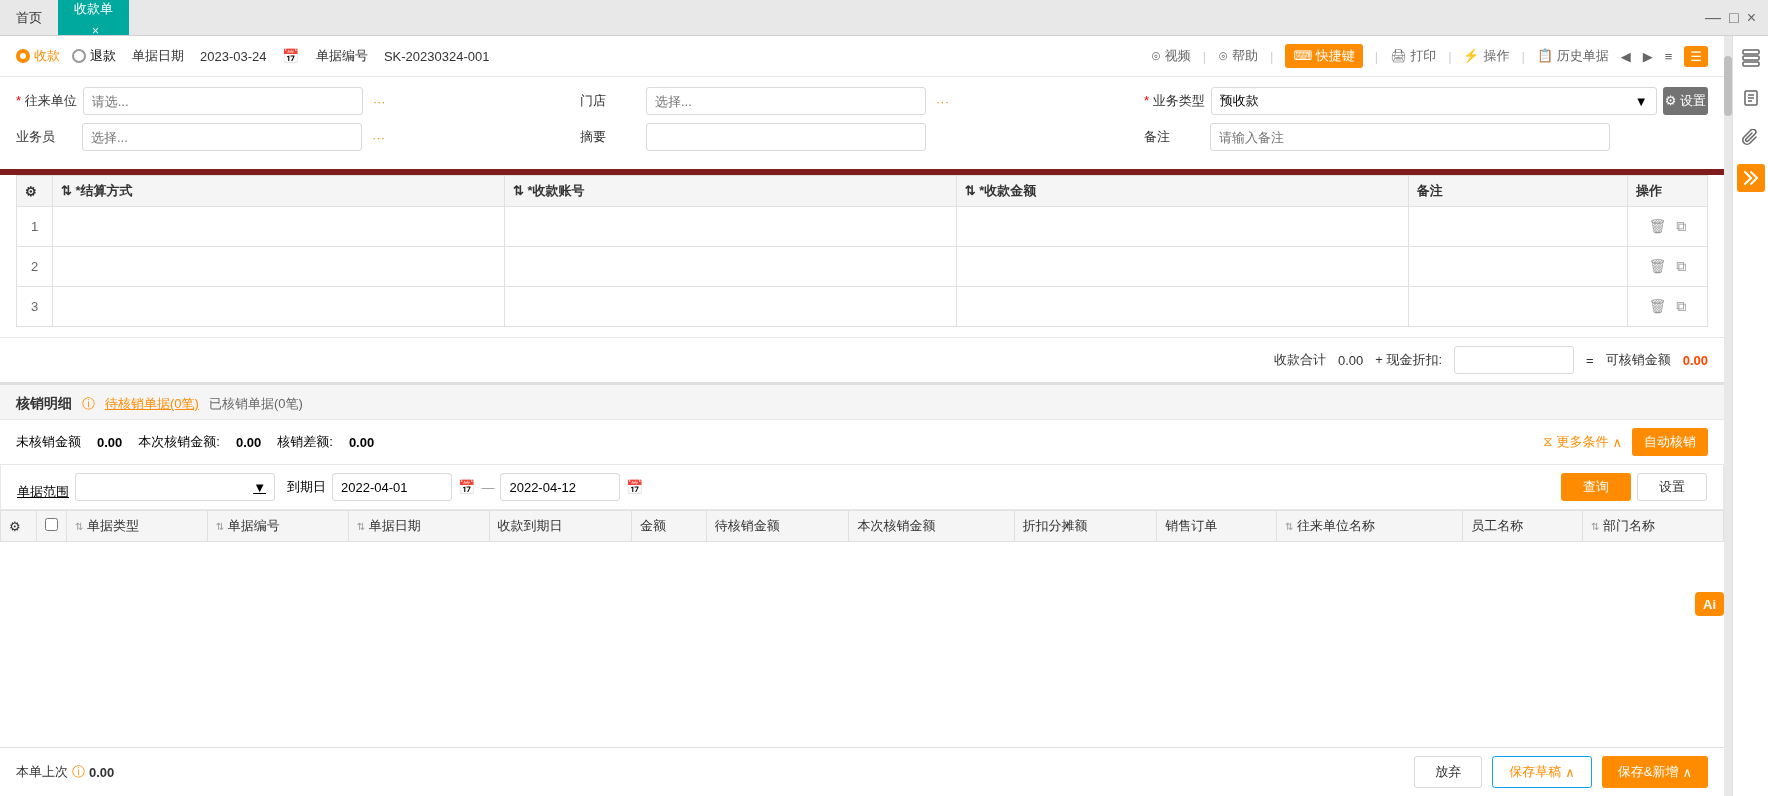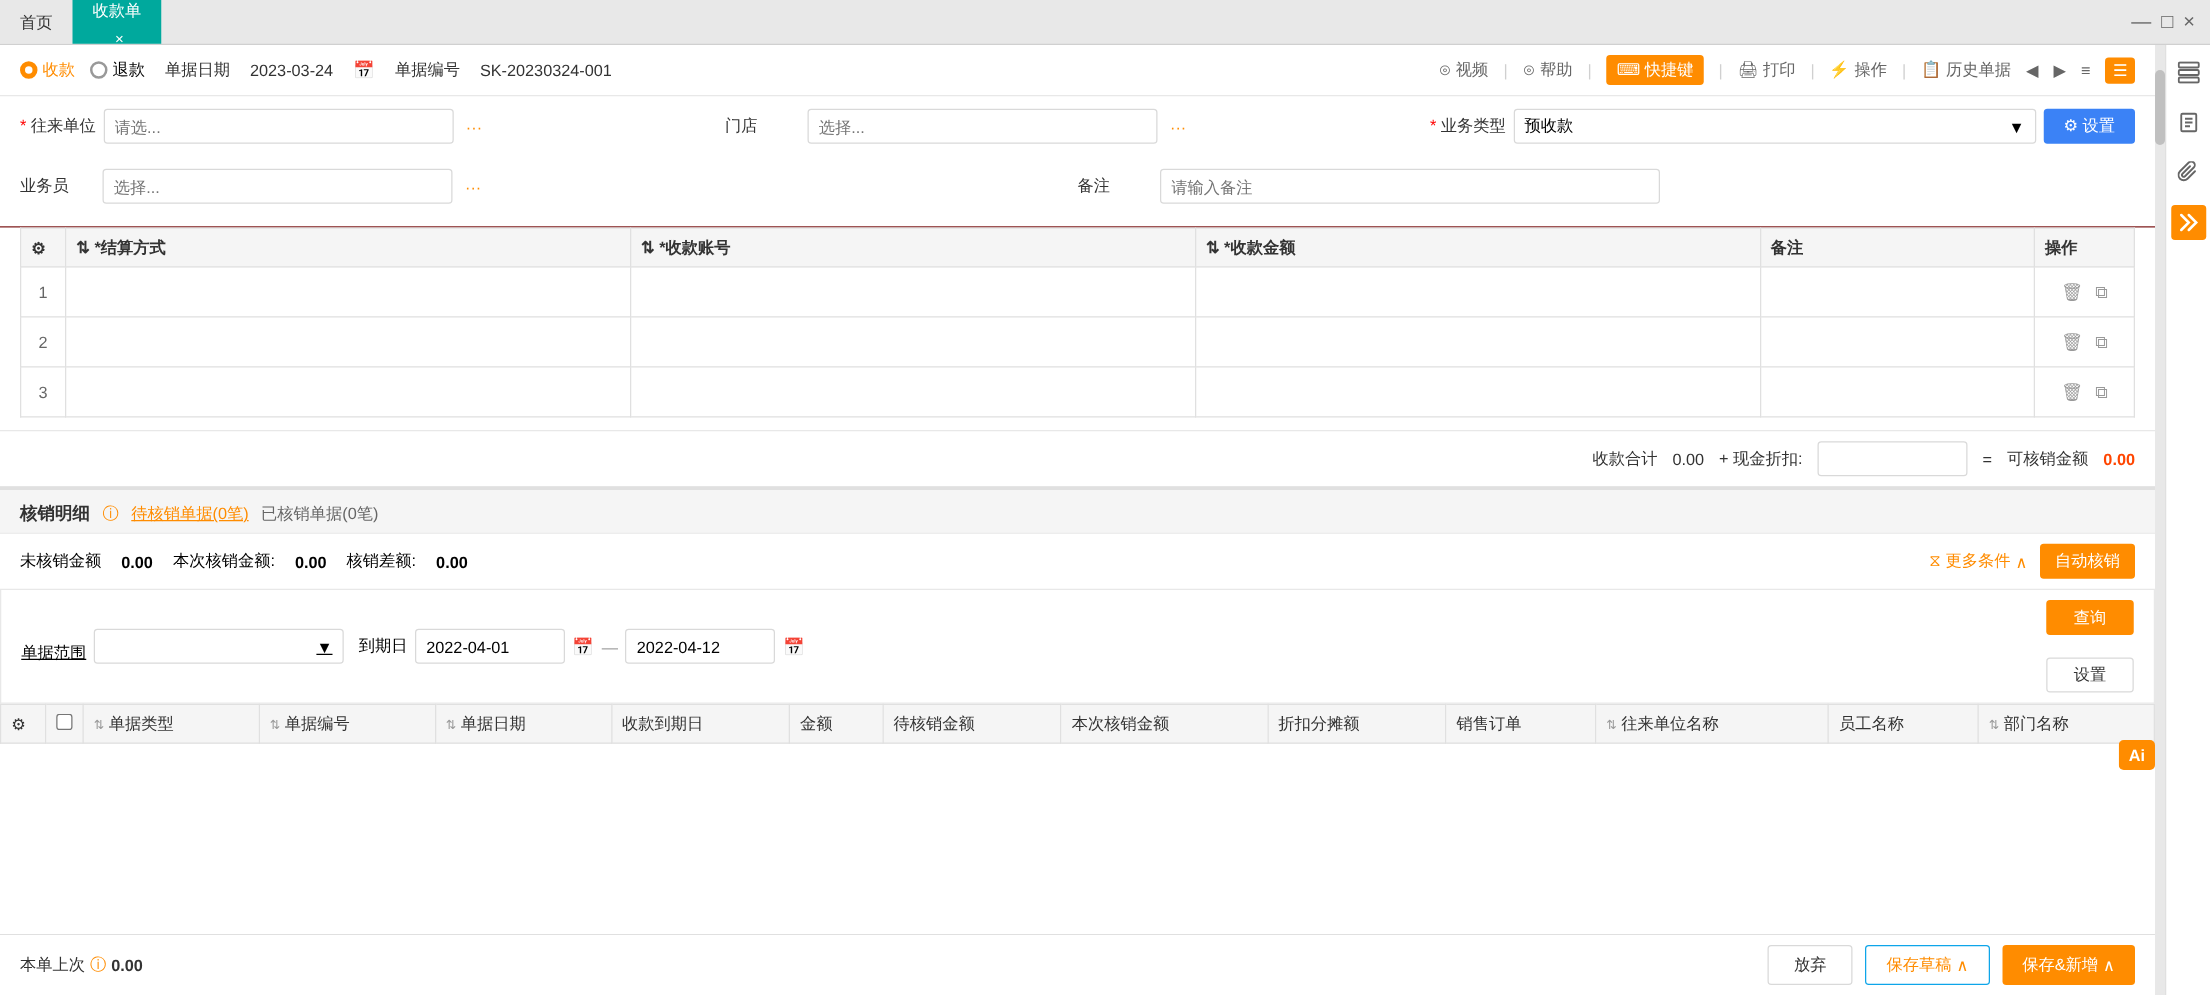--- a/index.html
+++ b/index.html
@@ -25,29 +25,29 @@
     .radio-dot-inner { width: 6px; height: 6px; border-radius: 50%; background: #fff; }
     .radio-empty { width: 14px; height: 14px; border-radius: 50%; border: 2px solid #999; background: #fff; }
     .field-label { color: #333; }
     .field-value { color: #333; font-weight: normal; }
     .toolbar-right { margin-left: auto; display: flex; align-items: center; gap: 12px; color: #666; }
     .toolbar-btn { display: flex; align-items: center; gap: 4px; cursor: pointer; color: #666; }
     .toolbar-btn-active { background: #ff8c00; color: #fff; padding: 3px 8px; border-radius: 3px; cursor: pointer; display: flex; align-items: center; gap: 4px; }
     .separator { color: #d0d0d0; }
 
     
-    .form-fields { padding: 10px 16px; border-bottom: 1px solid #7f1d1d; display: flex; flex-wrap: wrap; gap: 12px; }
+    .form-fields { padding: 10px 16px; border-bottom: 6px solid #7f1d1d; display: flex; flex-wrap: wrap; gap: 0; }
     .field-row { display: flex; width: 100%; gap: 0; margin-bottom: 8px; align-items: center; }
     .field-item { display: flex; align-items: center; gap: 6px; flex: 1; }
     .field-name { color: #333; white-space: nowrap; min-width: 60px; }
     .required { color: #f00; }
     .field-input { border: 1px solid #d9d9d9; border-radius: 3px; padding: 4px 8px; height: 28px; flex: 1; color: #999; outline: none; }
     .more-btn { color: #ff8c00; cursor: pointer; padding: 0 4px; }
     .select-value { flex: 1; border: 1px solid #d9d9d9; border-radius: 3px; padding: 4px 8px; height: 28px; display: flex; align-items: center; justify-content: space-between; }
-    .settings-btn { background: #3b82f6; color: #fff; border: none; border-radius: 3px; padding: 4px 16px; cursor: pointer; height: 28px; display: flex; align-items: center; gap: 4px; }
+    .settings-btn { background: #737373; color: #fff; border: none; border-radius: 3px; padding: 4px 2px; cursor: pointer; height: 28px; display: flex; align-items: center; gap: 4px; }
 
     
     .table-container { padding: 0 16px 10px; }
     .data-table { width: 100%; border-collapse: collapse; }
     .data-table th { background: #f5f5f5; border: 1px solid #e0e0e0; padding: 6px 8px; text-align: left; color: #333; white-space: nowrap; }
     .data-table td { border: 1px solid #e0e0e0; padding: 4px 8px; height: 40px; }
     .row-num { color: #666; text-align: center; }
     .action-icon { color: #999; cursor: pointer; font-size: 14px; }
     .col-actions { width: 80px; }
 
@@ -164,20 +164,24 @@
           <span>▼</span>
         </div>
         <button class="settings-btn">⚙ 设置</button>
       </div>
     </div>
     <div class="field-row">
       <div class="field-item" style="flex: 2;">
         <span class="field-name">业务员</span>
         <input class="field-input" placeholder="选择..." style="max-width: 280px;">
         <span class="more-btn">···</span>
+      </div>
+      <div class="field-item" style="flex: 2;">
+        <span class="field-name">摘要</span>
+        <input class="field-input" placeholder="" style="max-width: 280px;">
       </div>
       <div class="field-item" style="flex: 2;">
         <span class="field-name">备注</span>
         <input class="field-input" placeholder="请输入备注" style="max-width: 400px;">
       </div>
     </div>
   </div>
 
   <div class="table-container">
     <table class="data-table">
@@ -276,21 +280,21 @@
       </div>
     </div>
     <div style="display: flex; align-items: center; gap: 6px;">
       <span>到期日</span>
       <input type="text" class="date-input" value="2022-04-01" style="width: 120px;">
       <span class="calendar-icon">📅</span>
       <span style="color: #999;">—</span>
       <input type="text" class="date-input" value="2022-04-12" style="width: 120px;">
       <span class="calendar-icon">📅</span>
     </div>
-    <div style="margin-left: auto; display: flex; flex-direction: column; gap: 18px; align-items: flex-end;">
+    <div style="margin-left: auto; display: flex; gap: 6px; align-items: flex-end;">
       <button style="background: #ff8c00; color: #fff; border: none; border-radius: 3px; padding: 4px 20px; cursor: pointer; height: 28px; width: 70px;">查询</button>
       <button style="background: #fff; color: #333; border: 1px solid #d9d9d9; border-radius: 3px; padding: 4px 12px; cursor: pointer; height: 28px; width: 70px;">设置</button>
     </div>
   </div>
 
   <div style="padding: 0 0 50px 0; background: #fff;">
     <table class="bottom-table" style="width: 100%;">
       <thead>
         <tr>
           <th style="width: 36px;"><span>⚙</span></th>

